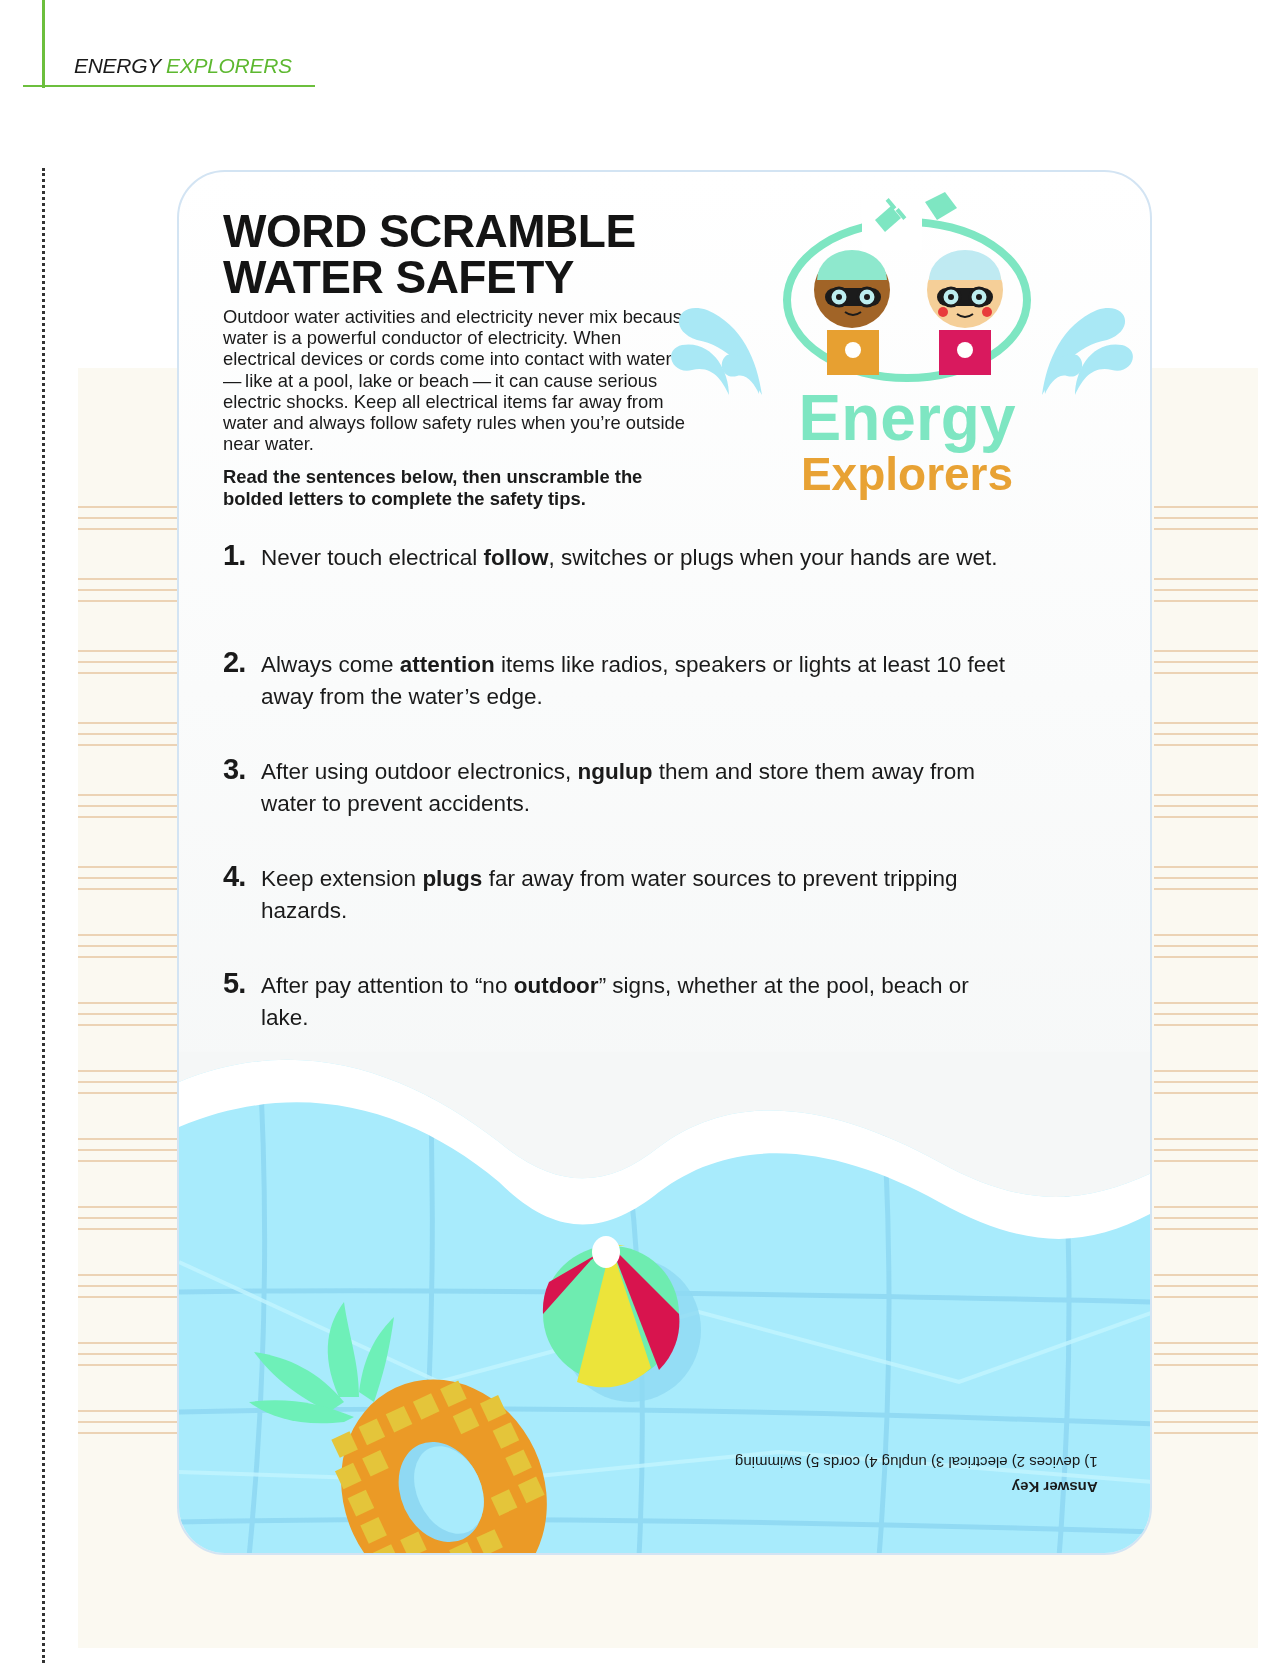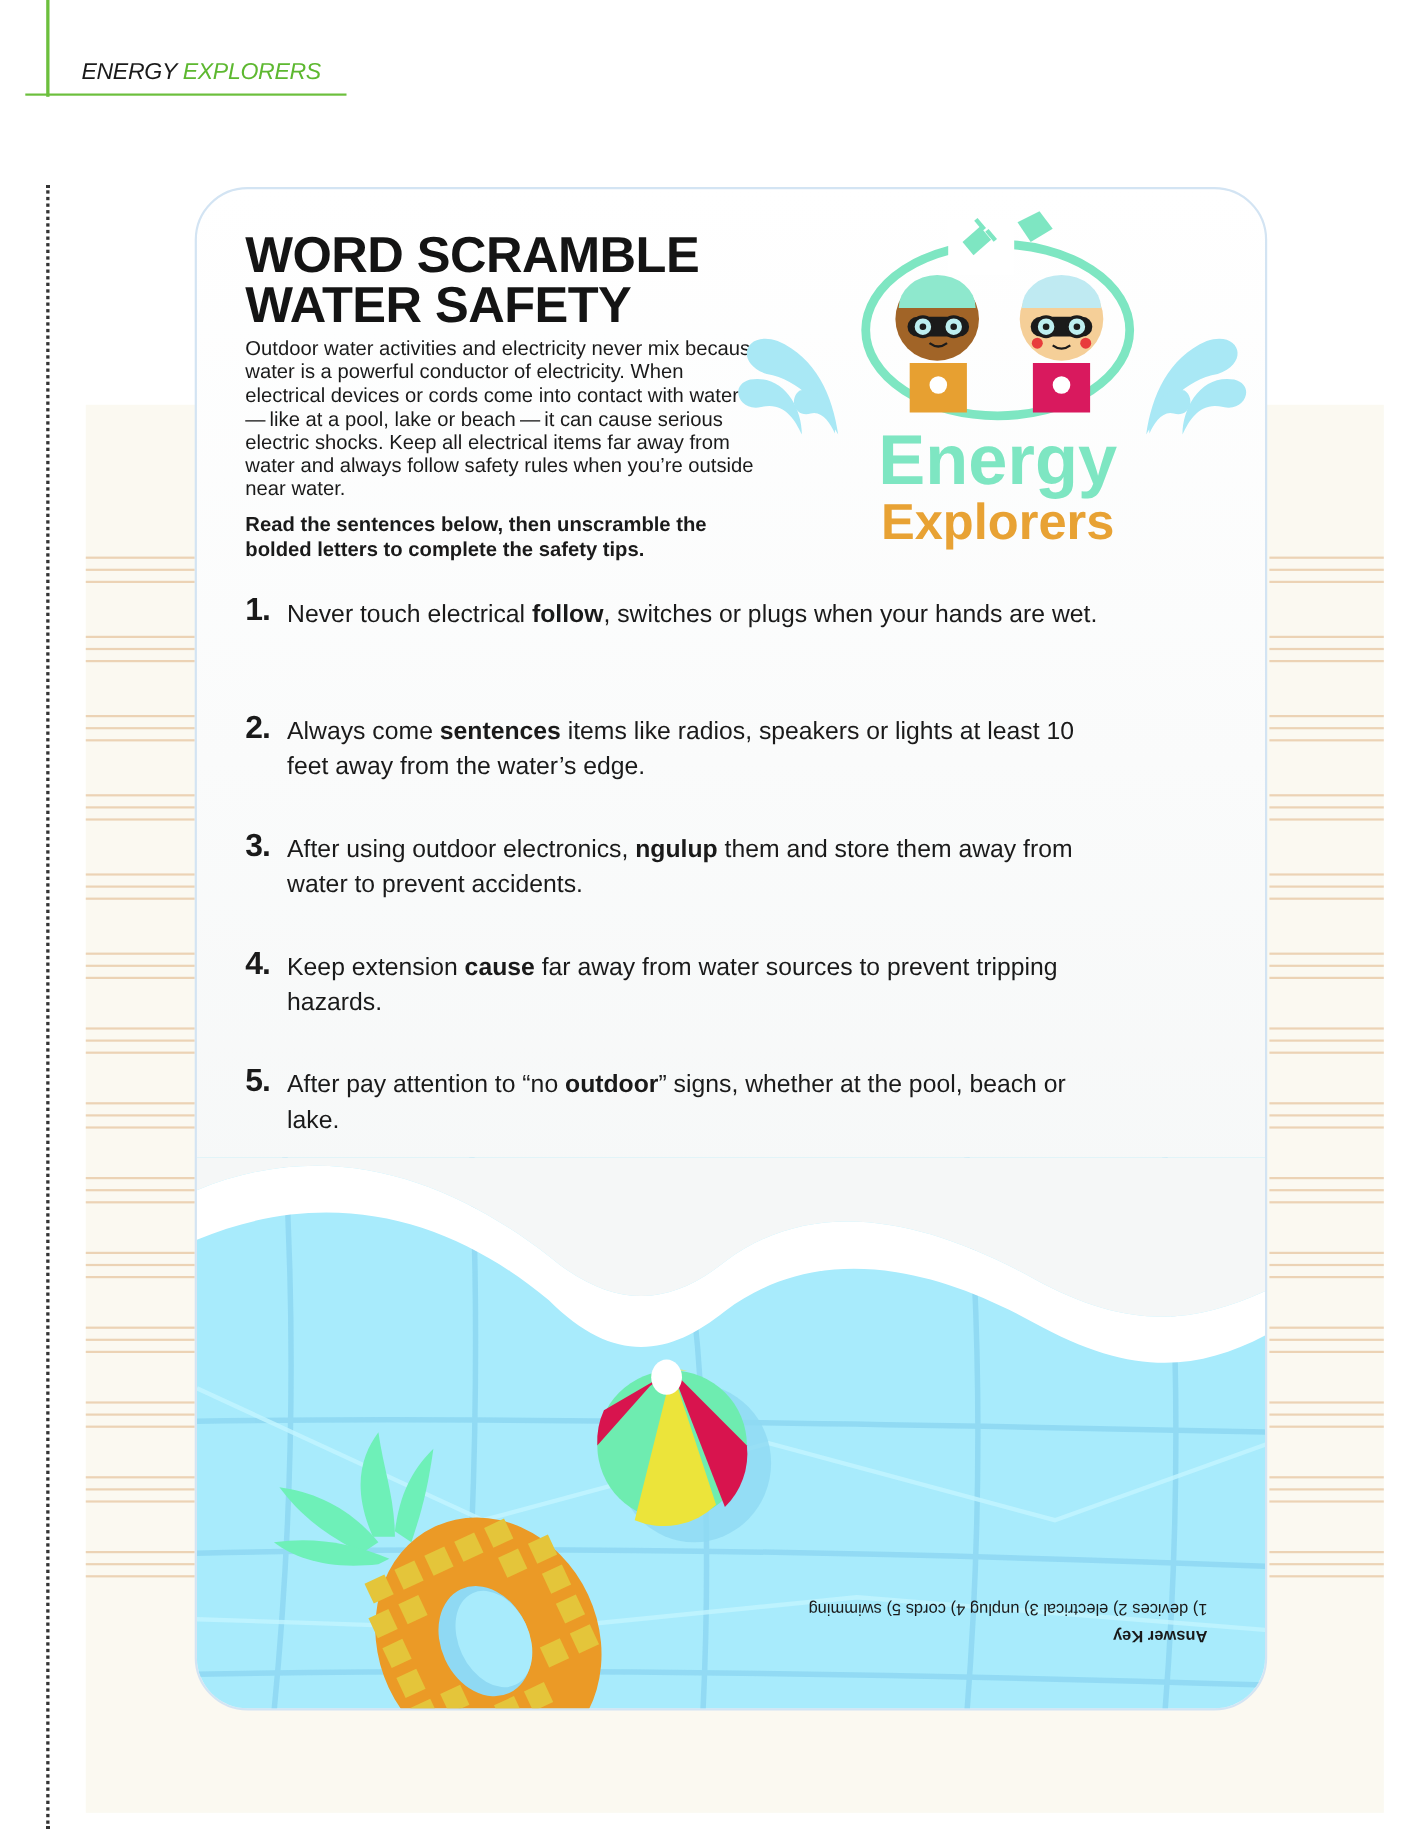--- a/index.html
+++ b/index.html
@@ -183,29 +183,29 @@
     <text x="240" y="310" text-anchor="middle" font-family="Liberation Sans, sans-serif" font-weight="bold" font-size="46" fill="#e8a234">Explorers</text>
   </svg>
 
   <div id="items">
       <div class="abs item" style="top: 370px;">
         <span class="num">1.</span>
         <span class="text"><span>Never touch electrical </span><b>follow</b><span>, switches or plugs when your hands are wet.</span></span>
       </div>
       <div class="abs item" style="top: 477px;">
         <span class="num">2.</span>
-        <span class="text"><span>Always come </span><b>sentences</b><span> items like radios, speakers or lights at least 10 feet away from the water’s edge.</span></span>
+        <span class="text"><span>Always come </span><b>attention</b><span> items like radios, speakers or lights at least 10 feet away from the water’s edge.</span></span>
       </div>
       <div class="abs item" style="top: 584px;">
         <span class="num">3.</span>
         <span class="text"><span>After using outdoor electronics, </span><b>ngulup</b><span> them and store them away from water to prevent accidents.</span></span>
       </div>
       <div class="abs item" style="top: 691px;">
         <span class="num">4.</span>
-        <span class="text"><span>Keep extension </span><b>cause</b><span> far away from water sources to prevent tripping hazards.</span></span>
+        <span class="text"><span>Keep extension </span><b>plugs</b><span> far away from water sources to prevent tripping hazards.</span></span>
       </div>
       <div class="abs item" style="top: 798px;">
         <span class="num">5.</span>
         <span class="text"><span>After pay attention to “no </span><b>outdoor</b><span>” signs, whether at the pool, beach or lake.</span></span>
       </div>
     </div>
 
   <svg class="abs water" viewBox="0 0 975 505" preserveAspectRatio="none">
     <rect x="0" y="0" width="975" height="505" fill="#a8ebfc"></rect>
     <g stroke="#8fd9f3" stroke-width="5" fill="none" opacity="0.9">

